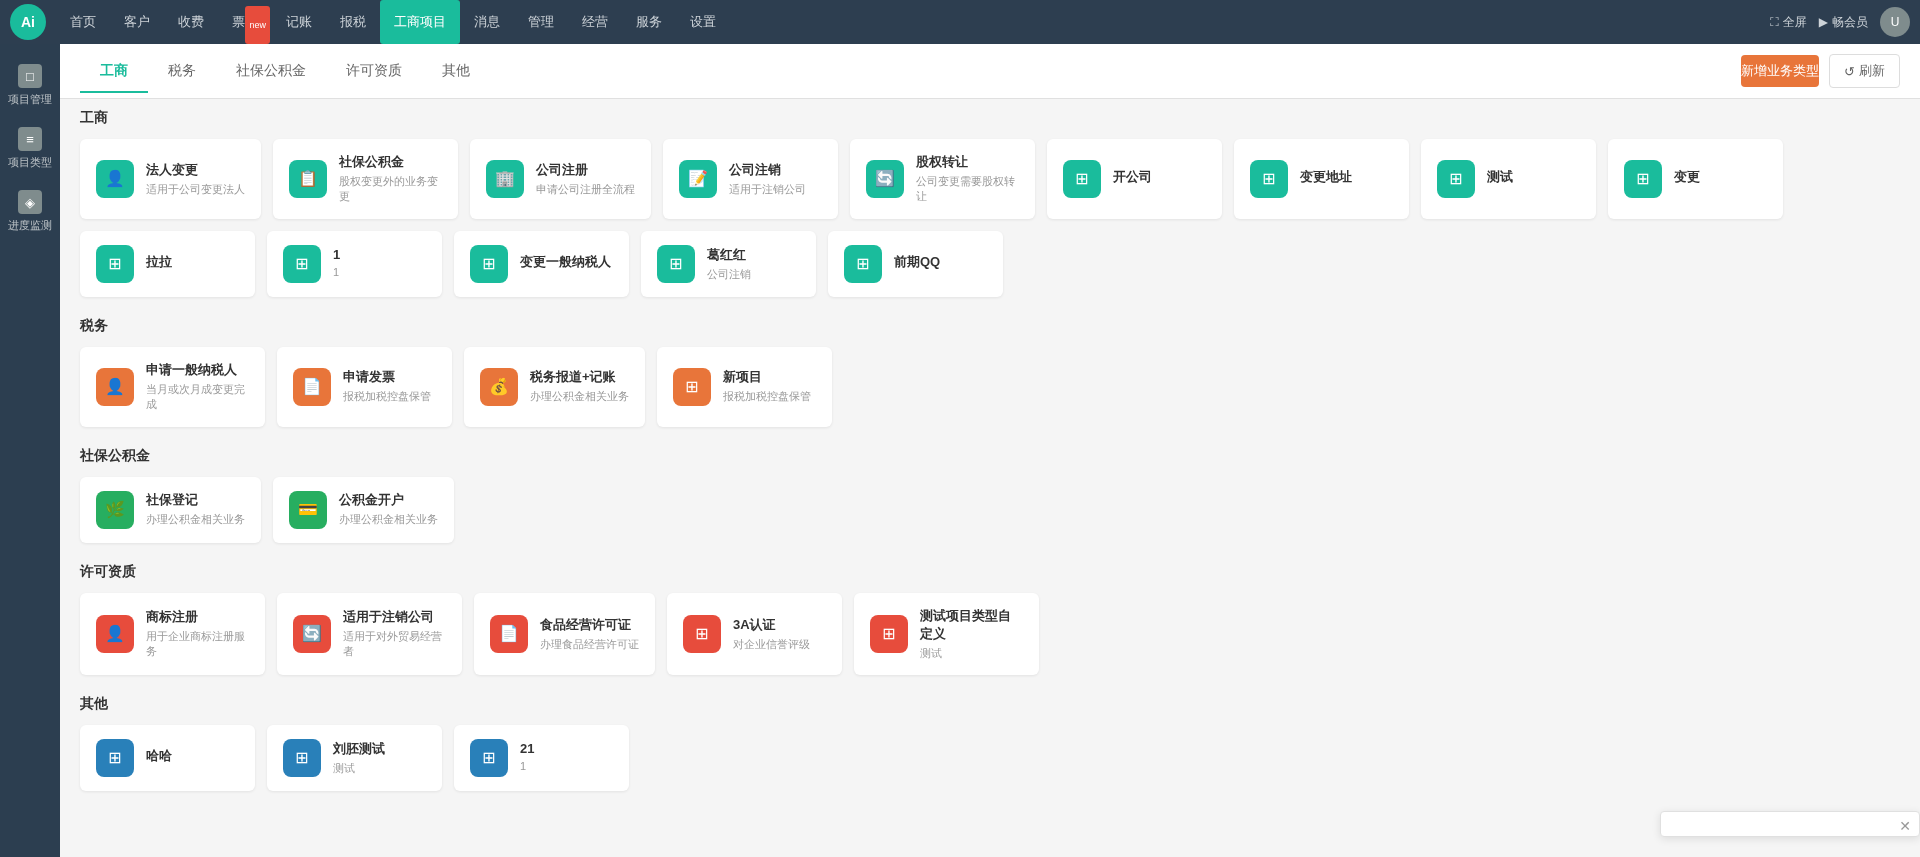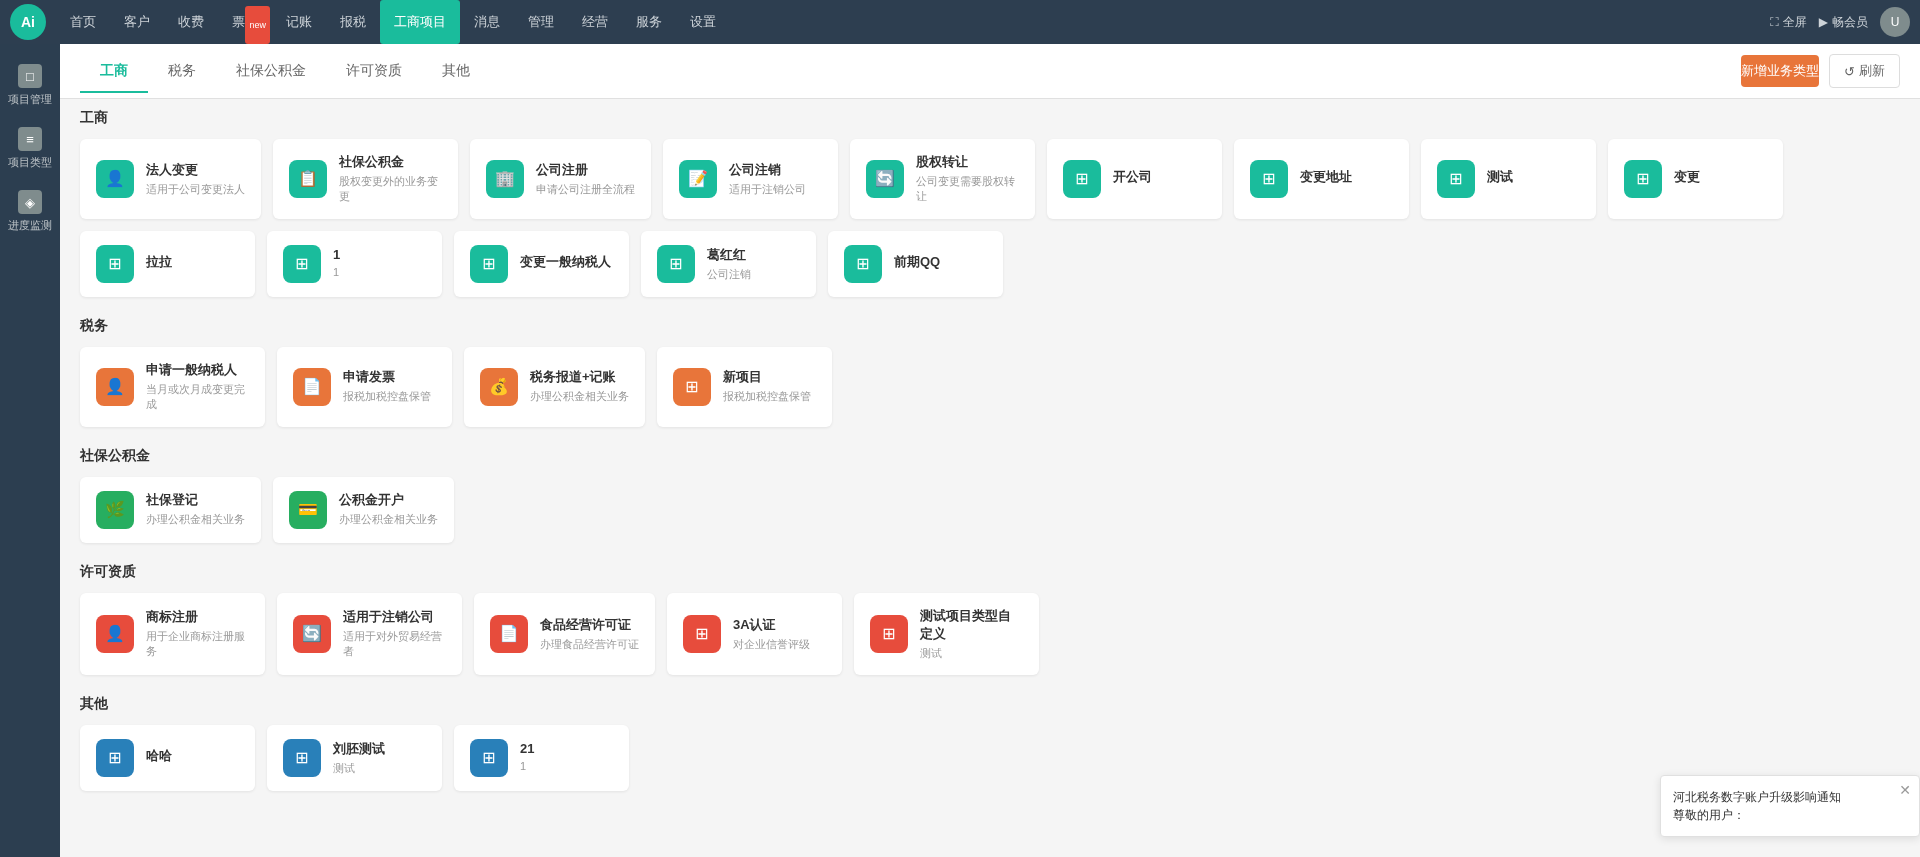--- a/index.html
+++ b/index.html
@@ -571,17 +571,13 @@
         <div class="card-title">21</div>
         <div class="card-desc">1</div>
       </div>
     </div>
       </div>
     </div>
 </div>
 
 <div class="notification-popup">
   <span class="notification-close">✕</span>
-  <div class="notification-text">
-    <span>河北税务数字账户升级影响通知</span><br>
-    <span>尊敬的用户：</span>
-  </div>
 </div>
 
 </body></html>

